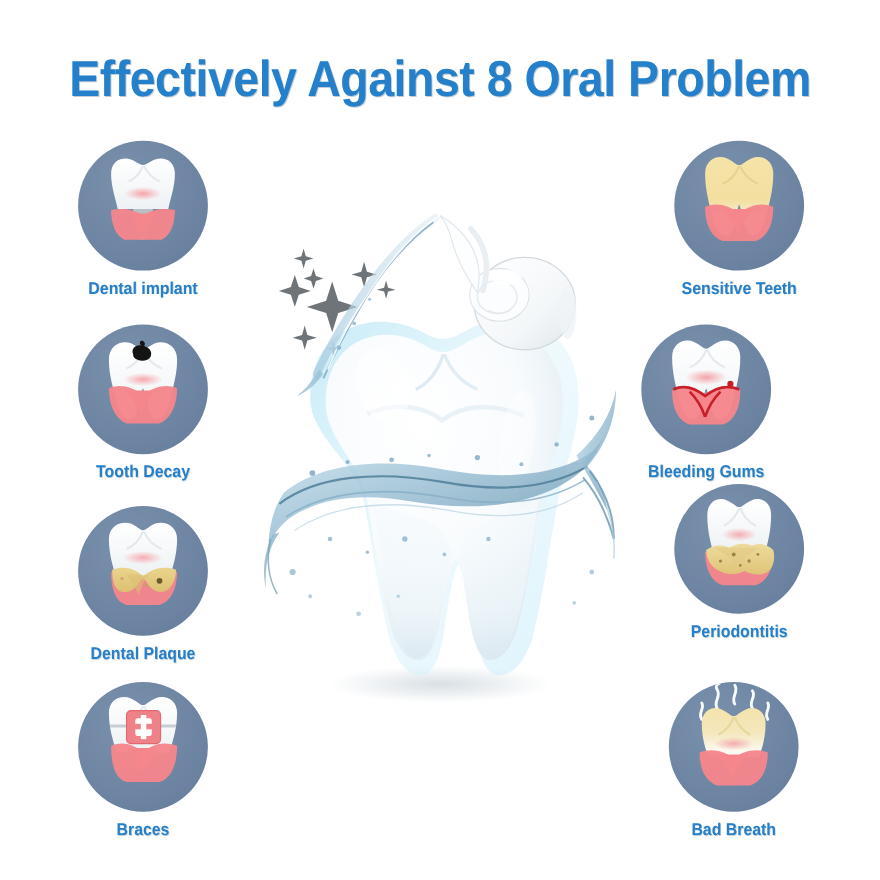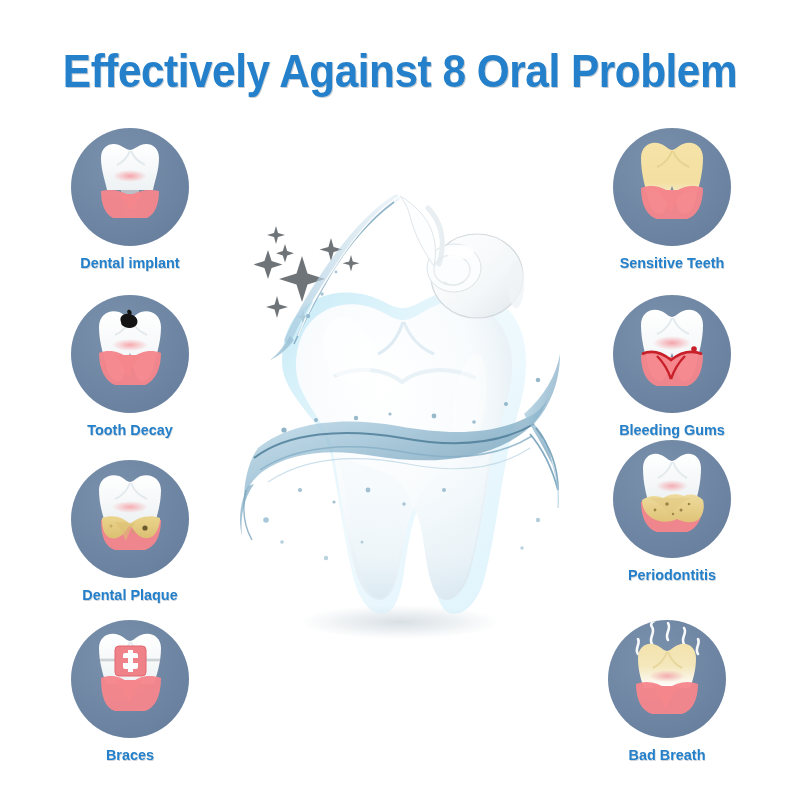--- a/index.html
+++ b/index.html
@@ -371,21 +371,21 @@
                  C58 60 57 64 56 70 C54 78 52 86 47 86 C42 86 37 80 35 70 C32 58 28 45 28 30 Z" fill="url(#i5t)"></path>
         <path d="M59 23 C56 31 51 36 44 39" stroke="#e6d392" stroke-width="2" fill="none"></path>
         <path d="M60 23 C63 31 69 36 76 39" stroke="#e6d392" stroke-width="2" fill="none"></path>
         <path d="M28 60 C38 56 49 58 59 66 C69 58 80 56 90 60 C90 77 84 88 74 91 L44 91 C34 88 28 77 28 60 Z" fill="#f5868c" opacity="0.97"></path>
         <path d="M44 62 C50 68 55 76 58 85 C61 76 66 68 72 62" fill="#f5868c"></path>
       </svg>
     </div>
     <div class="label">Sensitive Teeth</div>
   </div>
 
-  <div class="badge" style="left:597px; top:295px;">
+  <div class="badge" style="left:567px; top:295px;">
     <div class="disc">
       <svg viewBox="0 0 118 118">
         <defs>
           <linearGradient id="i6t" x1="0" y1="0" x2="0" y2="1">
             <stop offset="0%" stop-color="#ffffff"></stop>
               <stop offset="100%" stop-color="#eef2f4"></stop>
           </linearGradient>
           <radialGradient id="i6b" cx="50%" cy="50%" r="50%">
             <stop offset="0%" stop-color="#f49aa1" stop-opacity="0.9"></stop>
             <stop offset="100%" stop-color="#f49aa1" stop-opacity="0"></stop>

